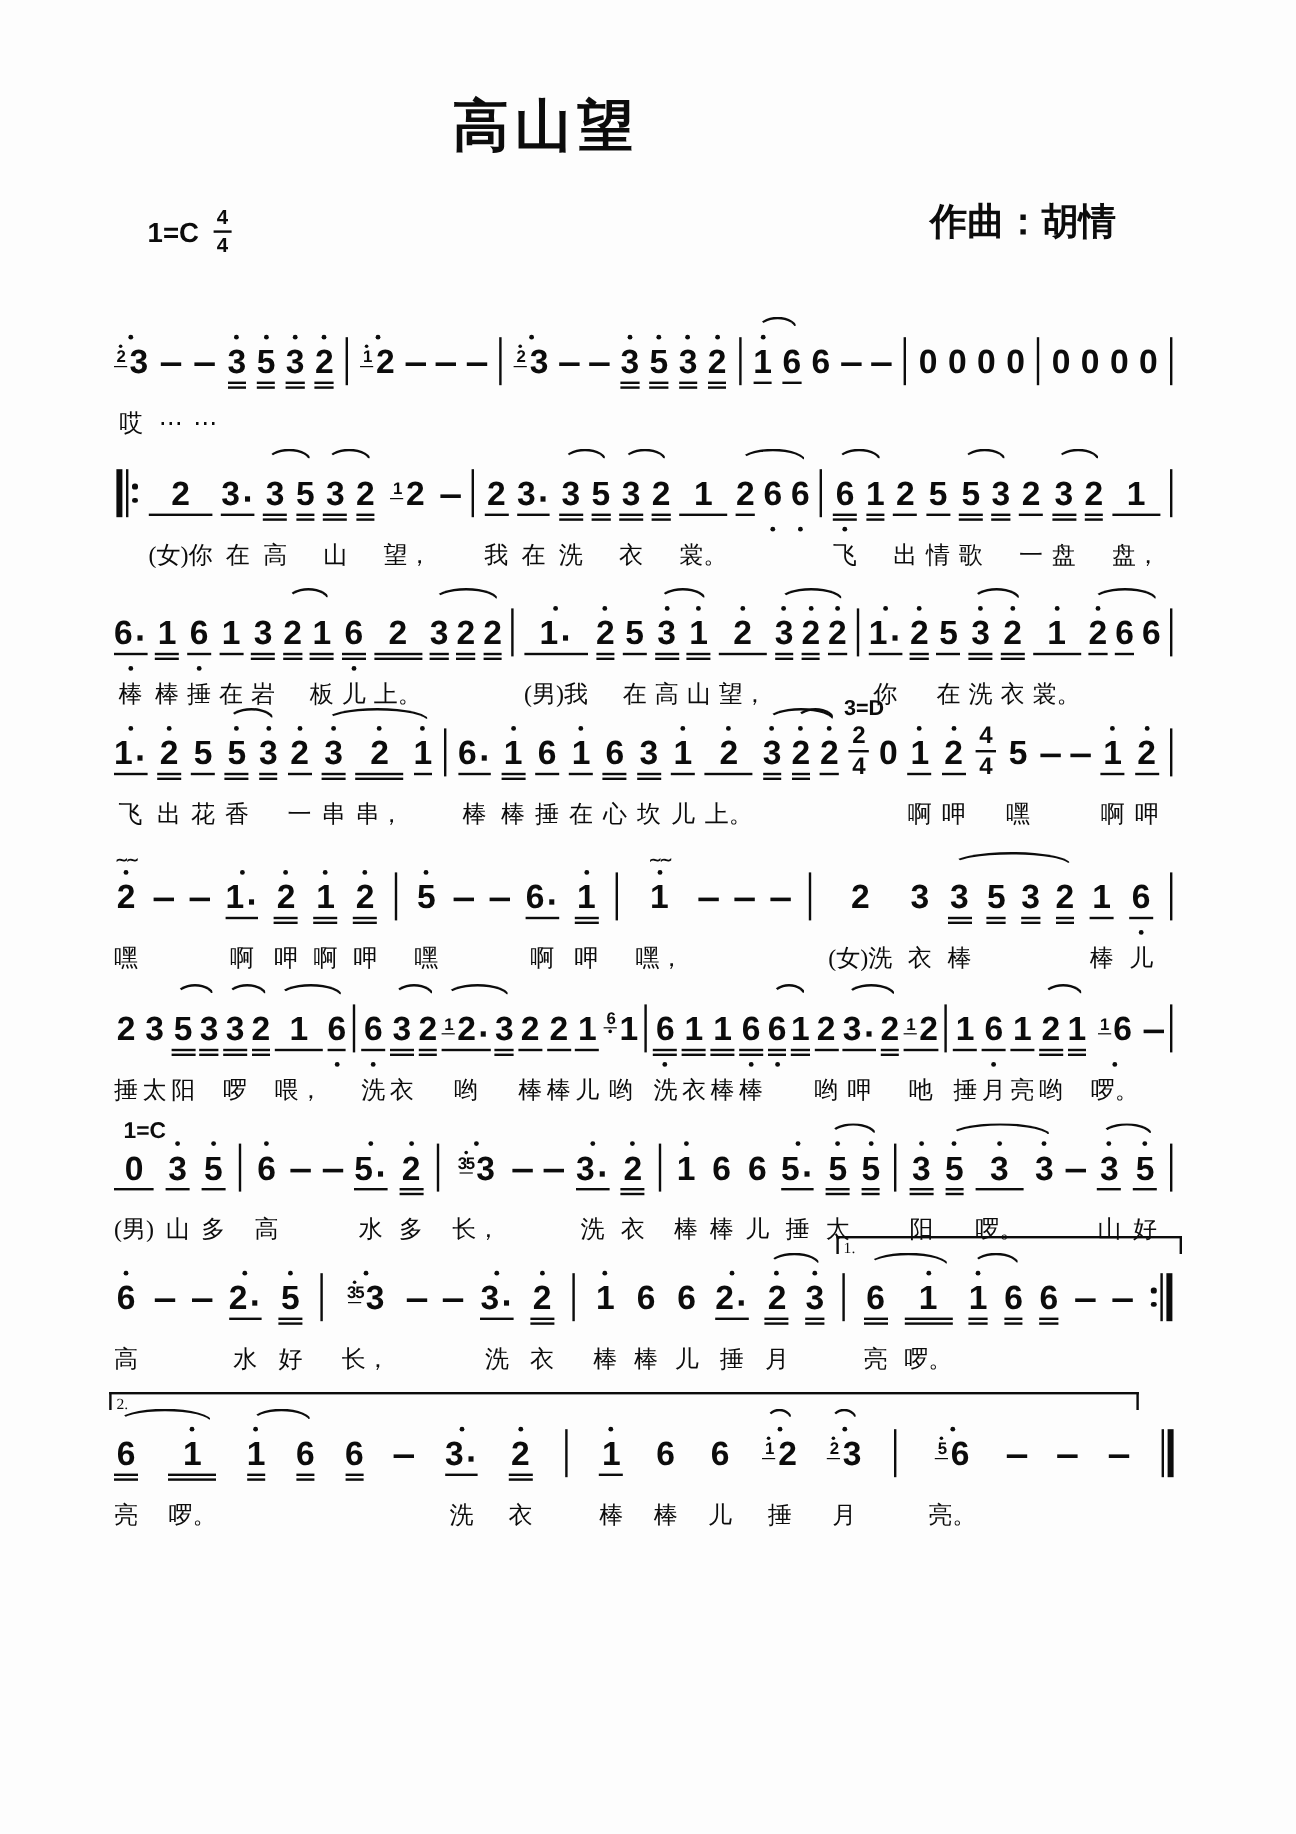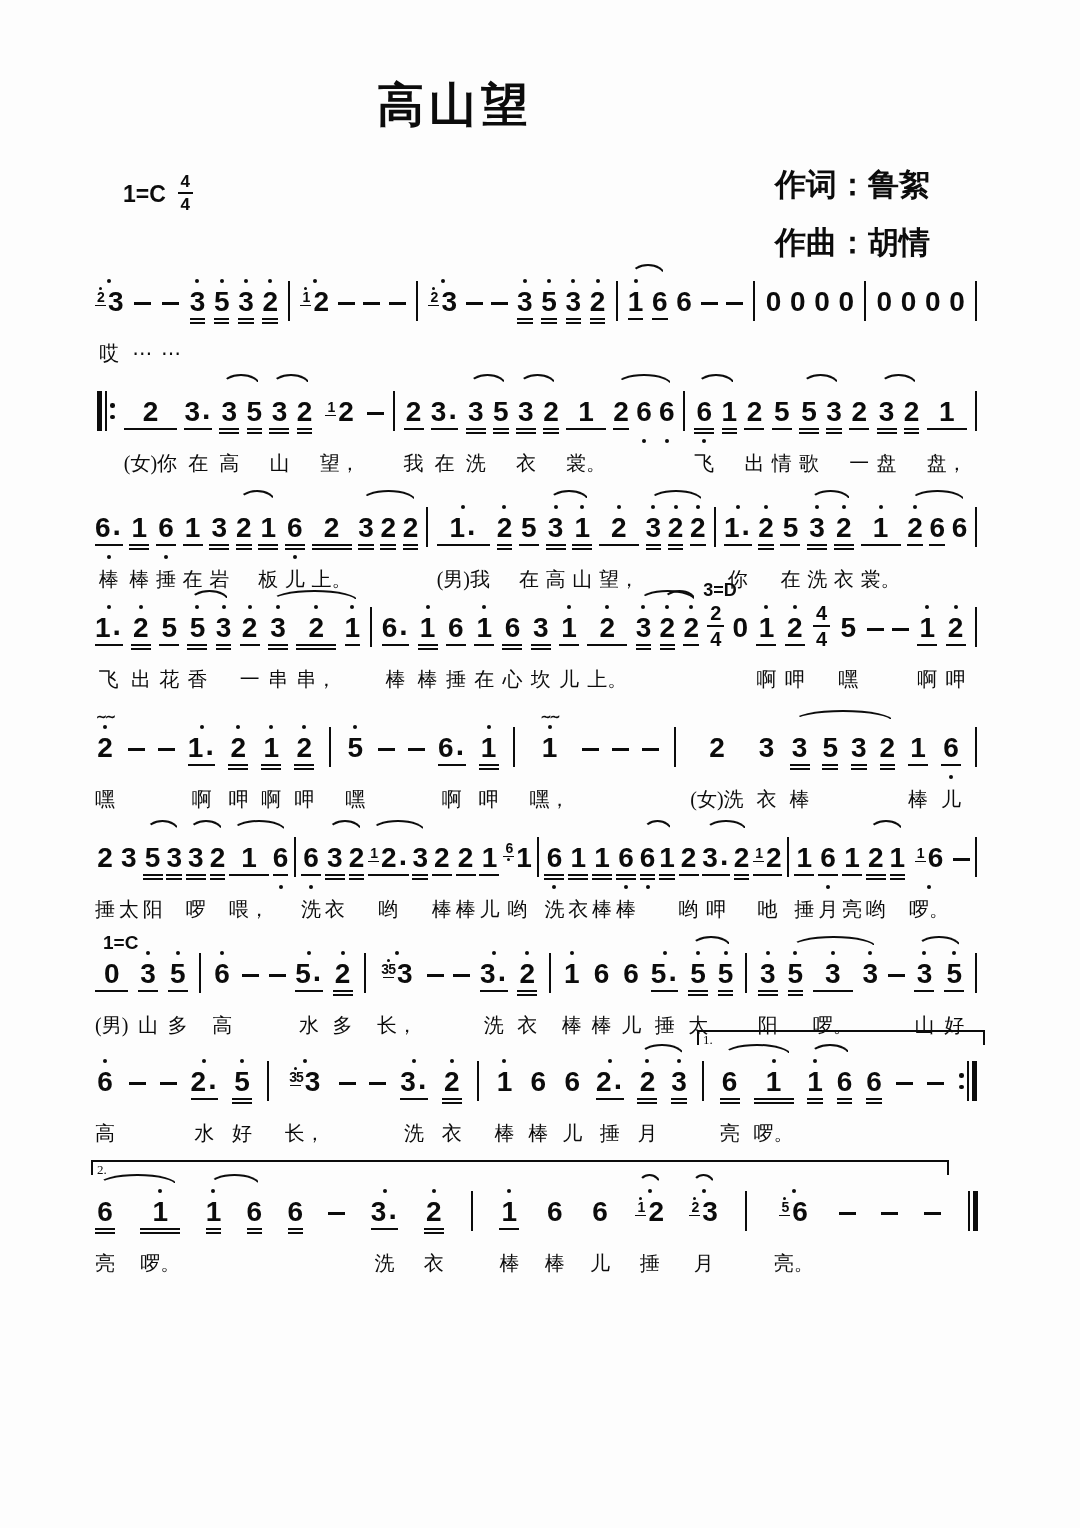--- a/index.html
+++ b/index.html
@@ -48,21 +48,20 @@
   .sig i.bar{width:17px;height:2.5px;background:#0c0c0c;margin:2px 0;display:block;}
   .above{position:absolute;top:-8px;left:-4px;font-size:18px;font-weight:bold;white-space:nowrap;}
   .prelabel{position:absolute;top:-2px;left:8px;font-size:19px;font-weight:bold;}
 </style>
 </head>
 <body>
 
 <div class="title">高山望</div>
 
 <div class="credits">
-  <div>作词：鲁絮</div>
   <div>作曲：胡情</div>
 </div>
 
 <div class="keyhdr">
   <span>1=C</span>
   <span class="frac">
     <span>4</span>
     <i class="bar"></i>
     <span>4</span>
   </span>

